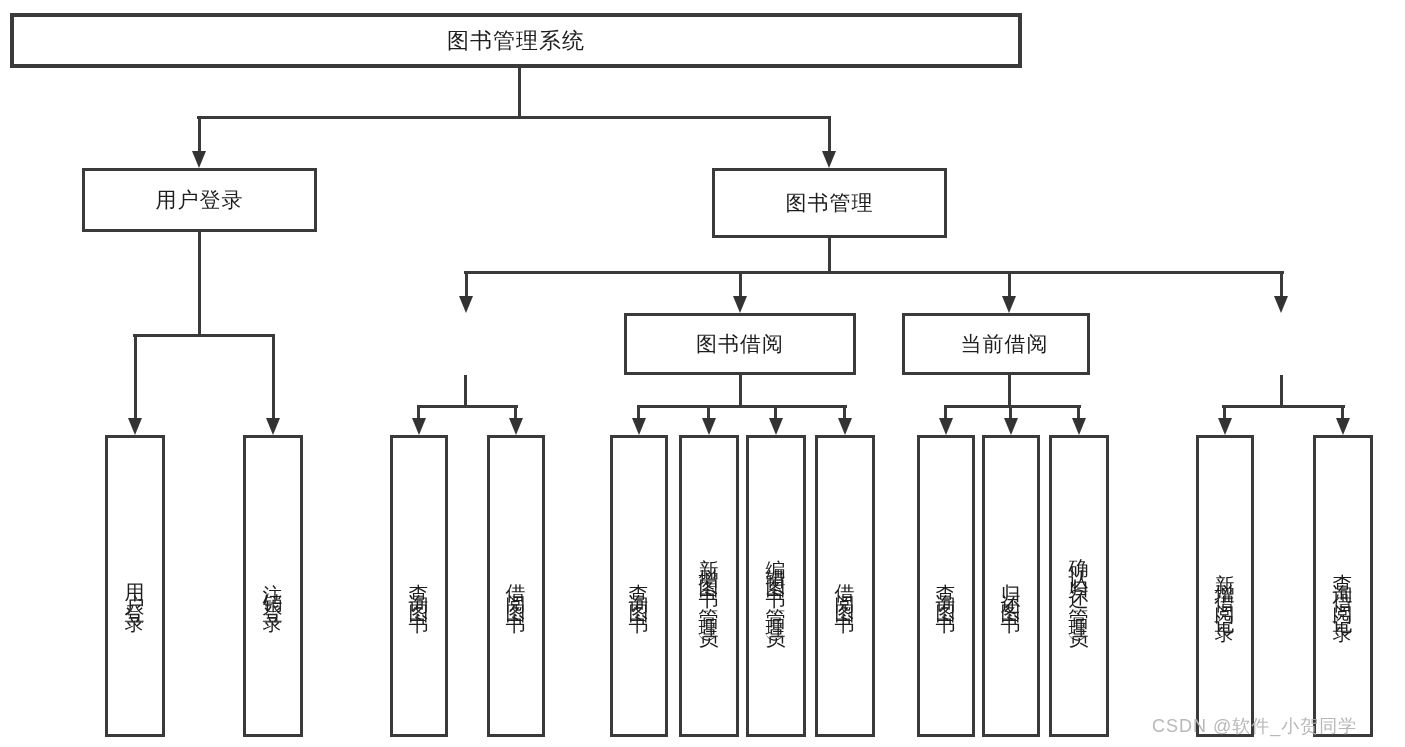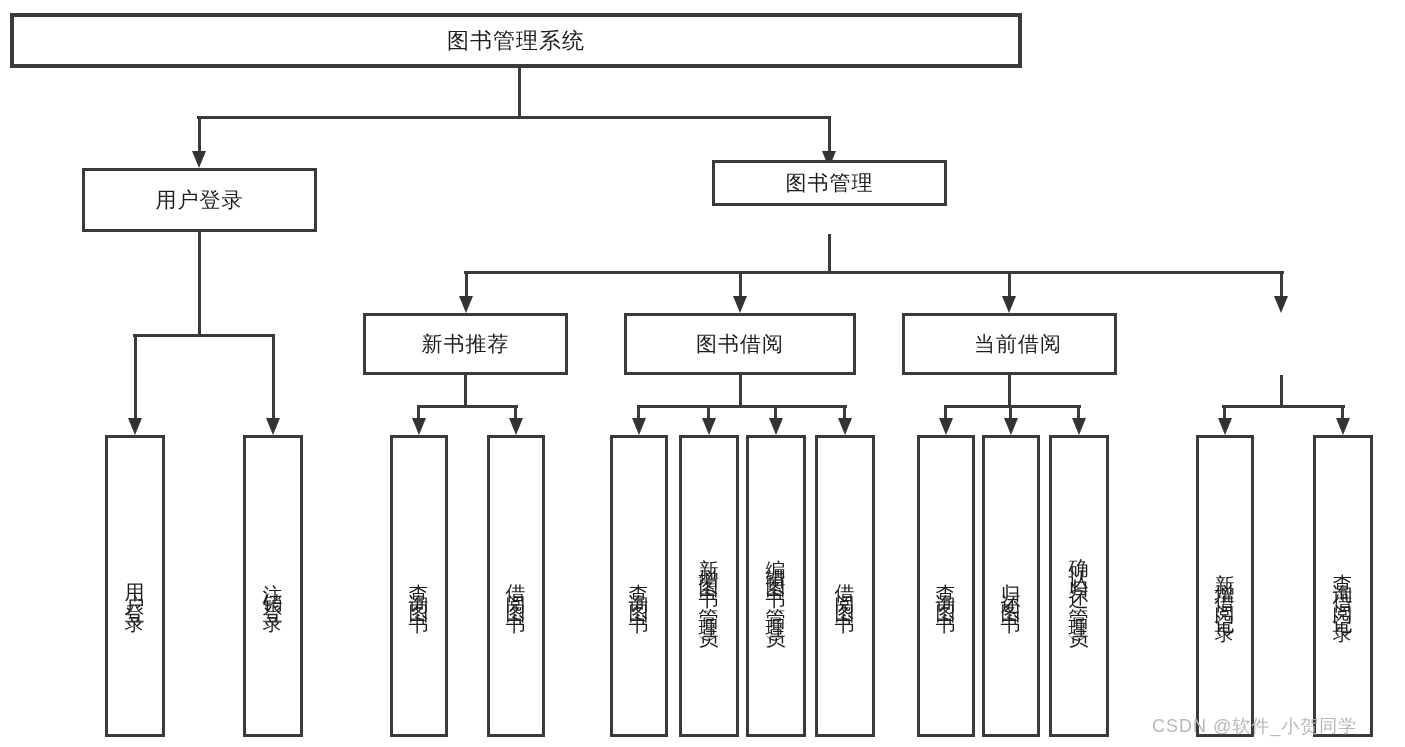--- a/index.html
+++ b/index.html
@@ -122,31 +122,28 @@
   <div class="arr" style="left:1336px; top:418px;"></div>
 
   <div class="box root" style="left:10px; top:13px; width:1012px; height:55px;">
     <span>图书管理系统</span>
   </div>
 
   <div class="box" style="left:82px; top:168px; width:235px; height:64px;">
     <span>用户登录</span>
   </div>
 
-  <div class="box" style="left:712px; top:160px; width:235px; height:46px;">
+  <div class="box" style="left:712px; top:168px; width:235px; height:70px;">
     <span>图书管理</span>
   </div>
 
-  <div class="box" style="left:363px; top:313px; width:205px; height:62px;">
-    <span>新书推荐</span>
-  </div>
   <div class="box" style="left:624px; top:313px; width:232px; height:62px;">
     <span>图书借阅</span>
   </div>
-  <div class="box" style="left:902px; top:313px; width:215px; height:62px;padding-left:17px;">
+  <div class="box" style="left:902px; top:313px; width:188px; height:62px;padding-left:17px;">
     <span>当前借阅</span>
   </div>
 
   <div class="box leaf" style="left:105px; top:435px; width:60px; height:302px;">
     <span>用户登录</span>
   </div>
   <div class="box leaf" style="left:243px; top:435px; width:60px; height:302px;">
     <span>注销登录</span>
   </div>
 

